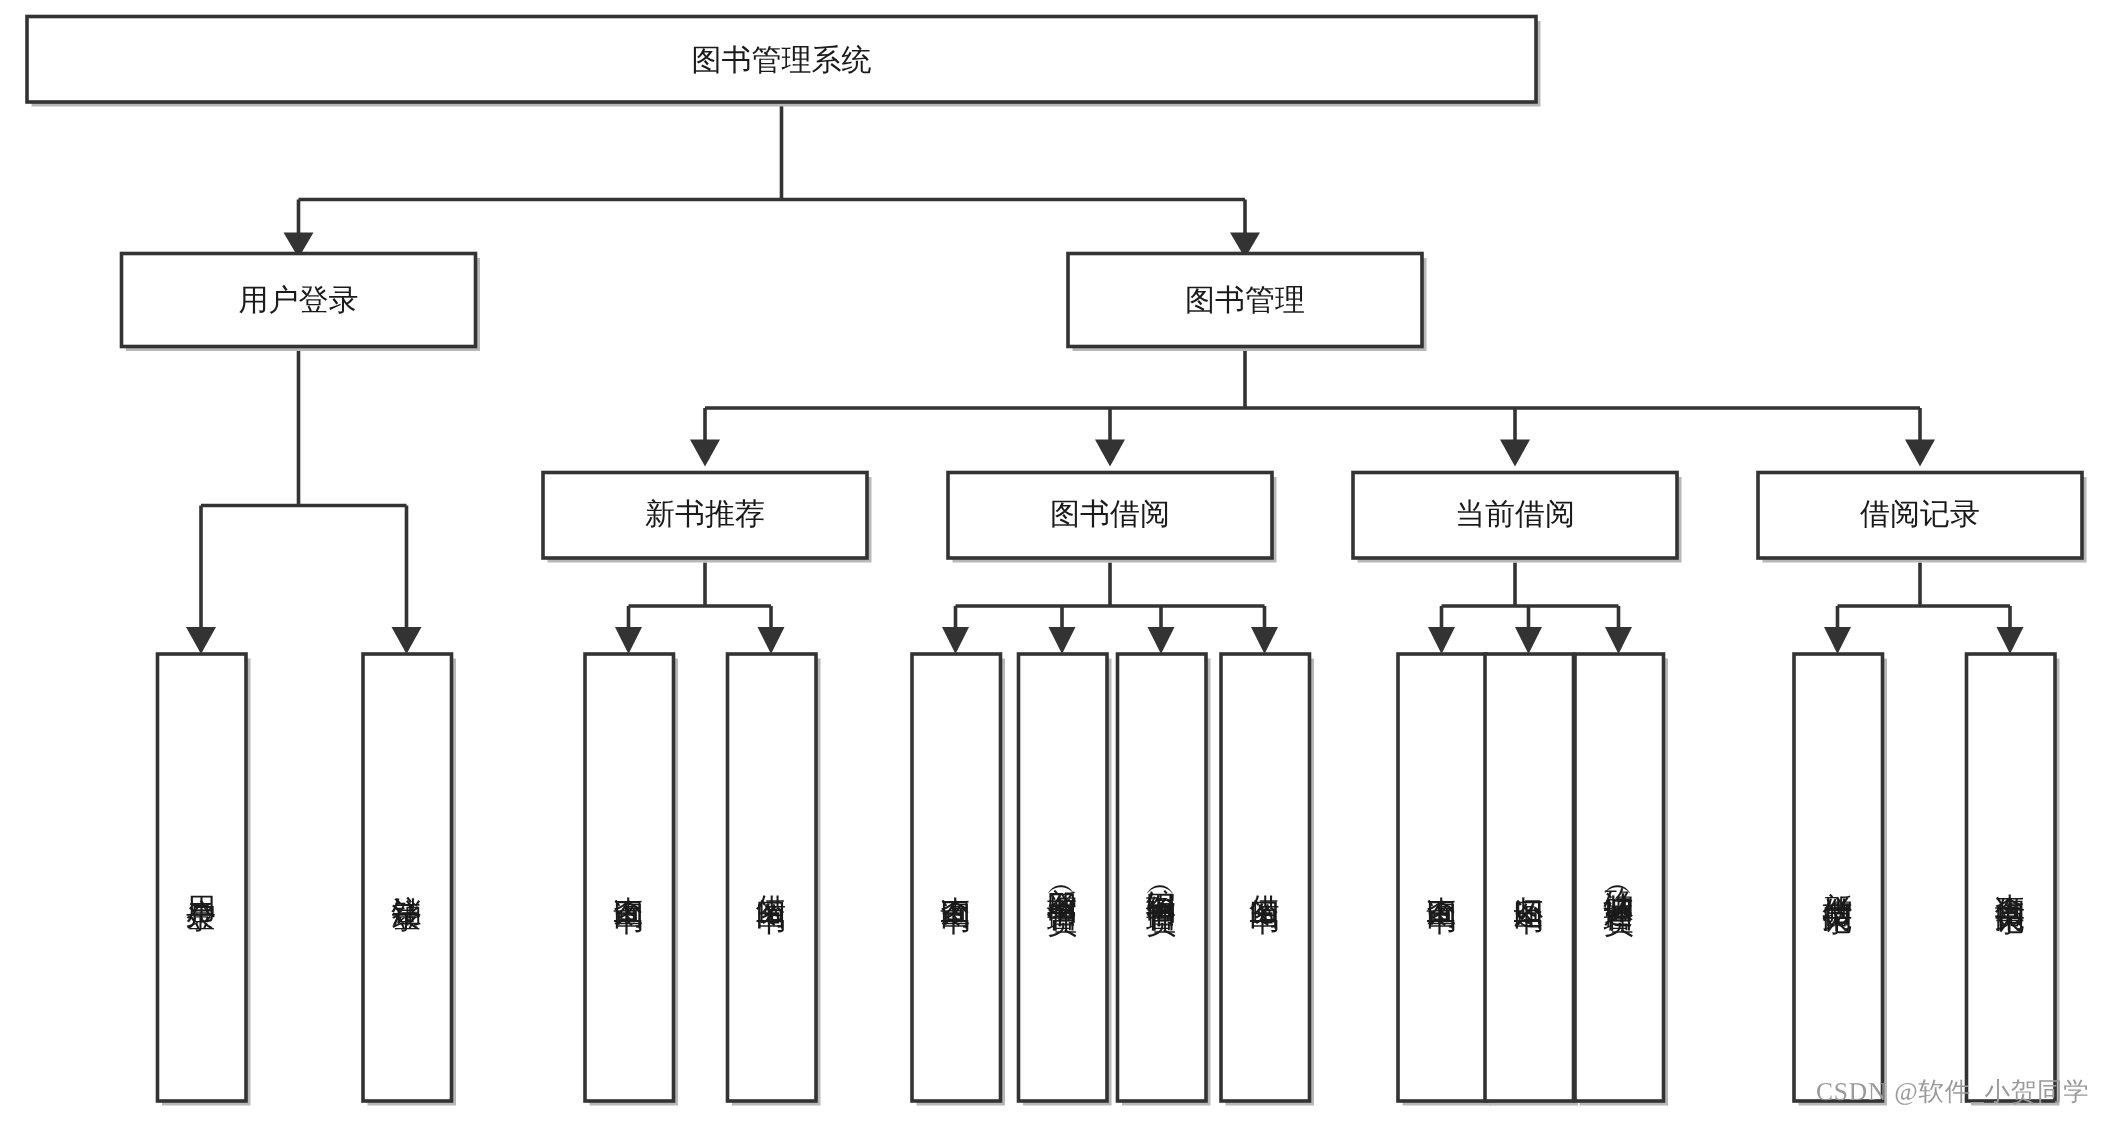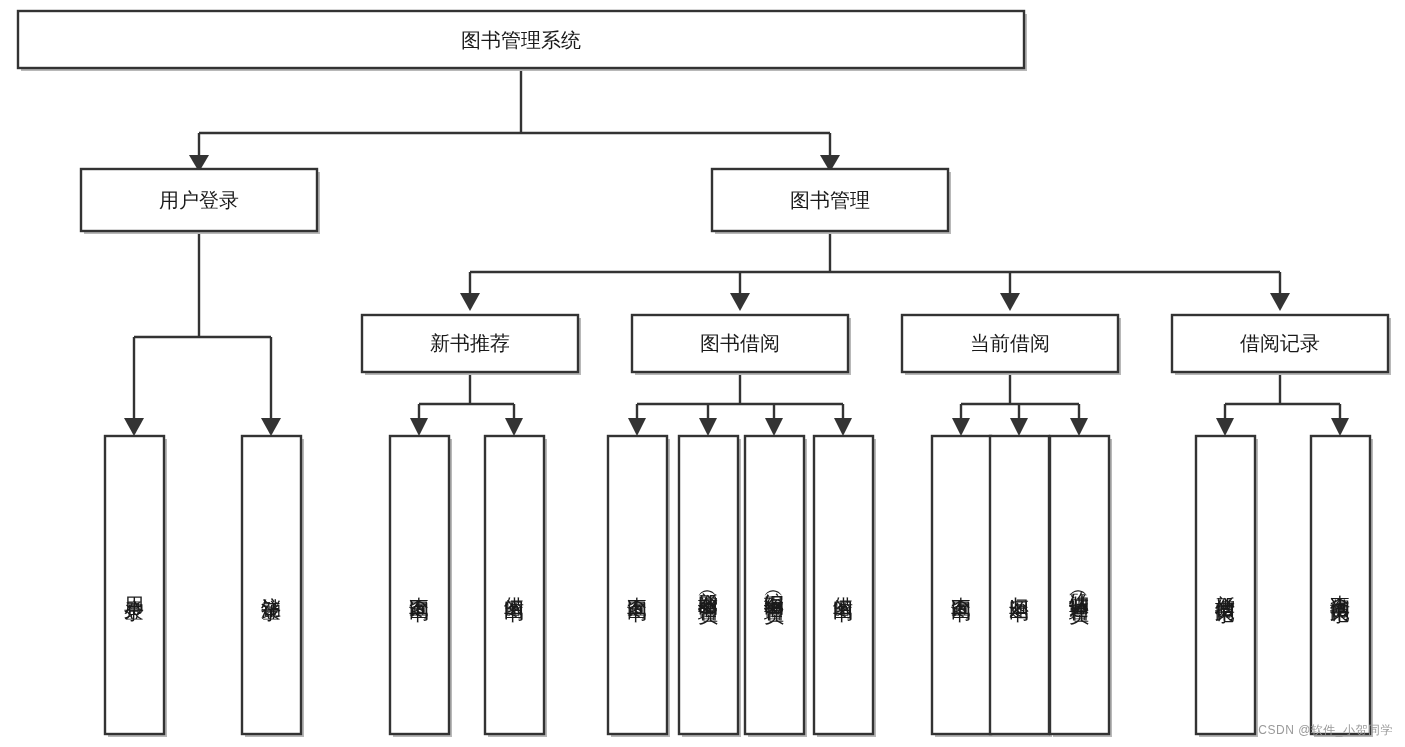--- a/index.html
+++ b/index.html
@@ -65,22 +65,22 @@
     display: flex;
     align-items: center;
     justify-content: center;
     white-space: nowrap;
     pointer-events: none;
   }
   #watermark {
     position: absolute;
     right: 12px;
     bottom: 8px;
-    font-family: Liberation Sans, sans-serif;
-    font-size: 12px;
+    font-family: Liberation Serif, serif;
+    font-size: 17px;
     color: #9a9a9a;
     white-space: nowrap;
     letter-spacing: 0.5px;
   }
 </style>
 </head>
 <body>
 
 <div id="diagram-root">
 

